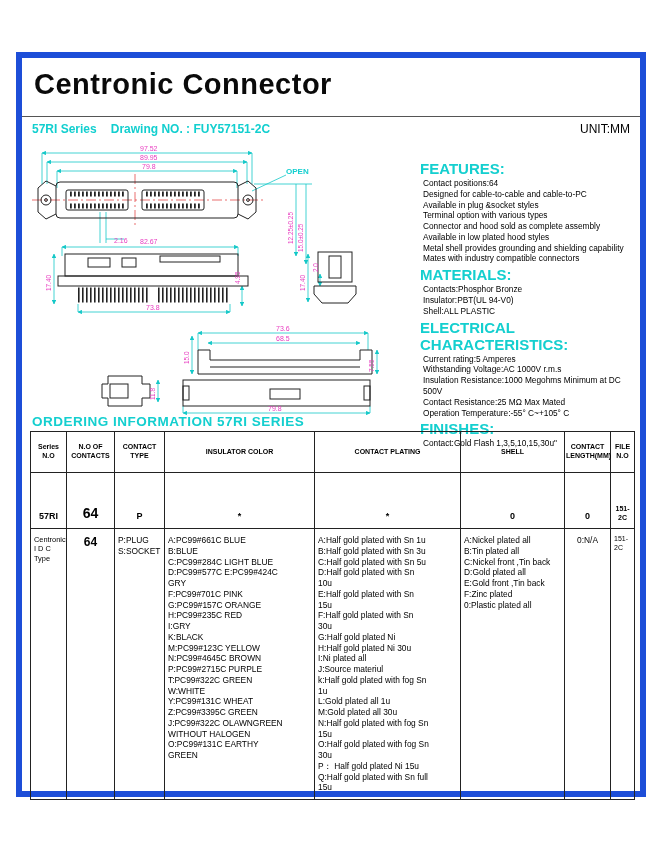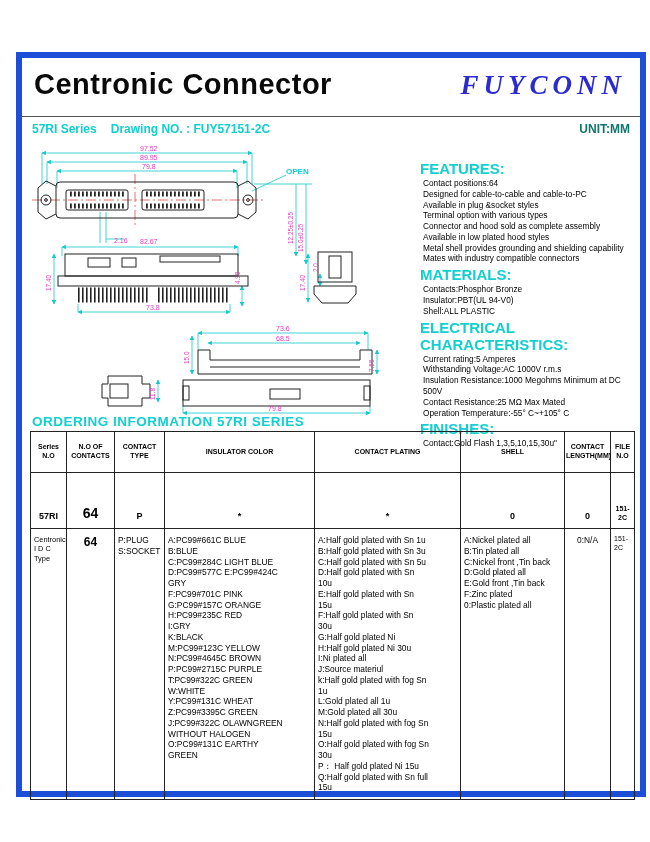--- a/index.html
+++ b/index.html
@@ -6,21 +6,21 @@
   body{font-family:"Liberation Sans",sans-serif;color:#111;}
   .page{position:relative;width:650px;height:842px;background:#fff;overflow:hidden;}
   .sheet{position:absolute;left:16px;top:52px;width:618px;height:733px;border:6px solid #1d4ed8;background:#fff;}
   
   .hdr{position:absolute;left:0;top:0;width:100%;height:58px;border-bottom:1.5px solid #555;}
   .hdr-title{position:absolute;left:12px;top:10px;font-size:29px;font-weight:700;letter-spacing:0.5px;color:#0a0a0a;}
   .hdr-brand{position:absolute;right:14px;top:12px;font-family:"Liberation Serif",serif;font-style:italic;font-weight:700;font-size:27px;letter-spacing:5px;color:#2b2bd0;}
   .subhdr{position:absolute;left:0;top:60px;width:100%;height:22px;}
   .series-line{position:absolute;left:10px;top:4px;font-size:12px;font-weight:700;color:#12cfcf;}
   .series-line span{margin-right:14px;}
-  .unit{position:absolute;right:10px;top:4px;font-size:12px;font-weight:700;color:#0f766e;}
+  .unit{position:absolute;right:10px;top:4px;font-size:12px;font-weight:400;color:#000000;}
   
   .info{position:absolute;left:398px;top:100px;width:212px;}
   .sec-h{font-size:15px;font-weight:700;color:#14cfcf;margin:2px 0 1px 0;}
   .sec-i{font-size:8.3px;line-height:1.3;color:#000;padding-left:3px;}
   
   .drawing{position:absolute;left:8px;top:86px;}
   svg text{font-family:"Liberation Sans",sans-serif;}
   .dimt{fill:#e83cc0;font-size:7px;}
   .dimt-v{fill:#e83cc0;font-size:6.4px;}
   .openl{fill:#14cfcf;font-size:8px;font-weight:700;}
@@ -42,21 +42,20 @@
   tr.drow td.clen{text-align:center;}
 </style>
 </head>
 <body>
 
 <div class="page">
   <div class="sheet">
 
     <div class="hdr">
       <div class="hdr-title">Centronic Connector</div>
-      <div class="hdr-brand">FUYCONN</div>
     </div>
 
     <div class="subhdr">
       <div class="series-line">
         <span>57RI Series</span><span>Drawing NO. : FUY57151-2C</span>
       </div>
       <div class="unit">UNIT:MM</div>
     </div>
 
     <div class="drawing">

